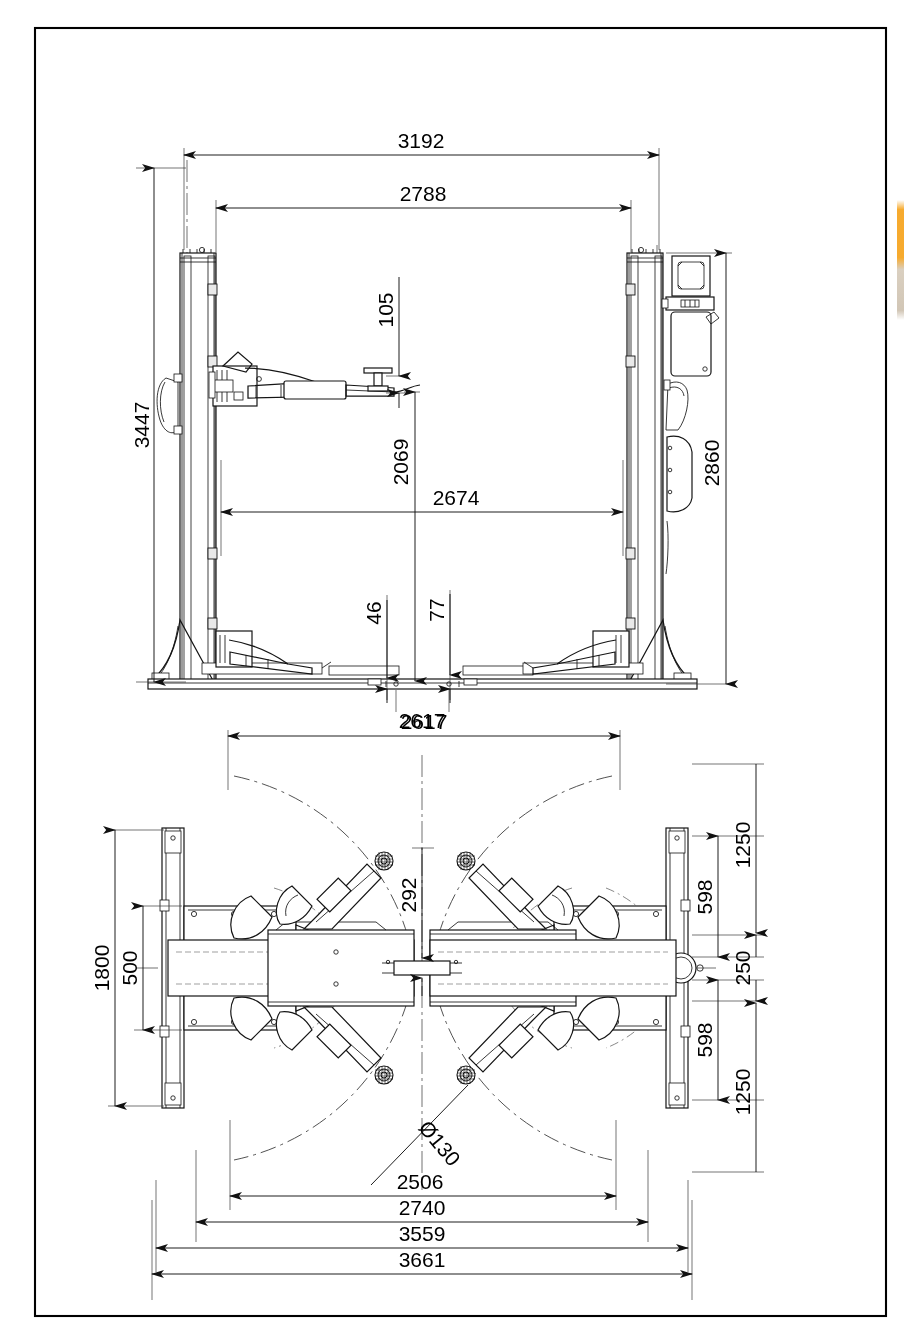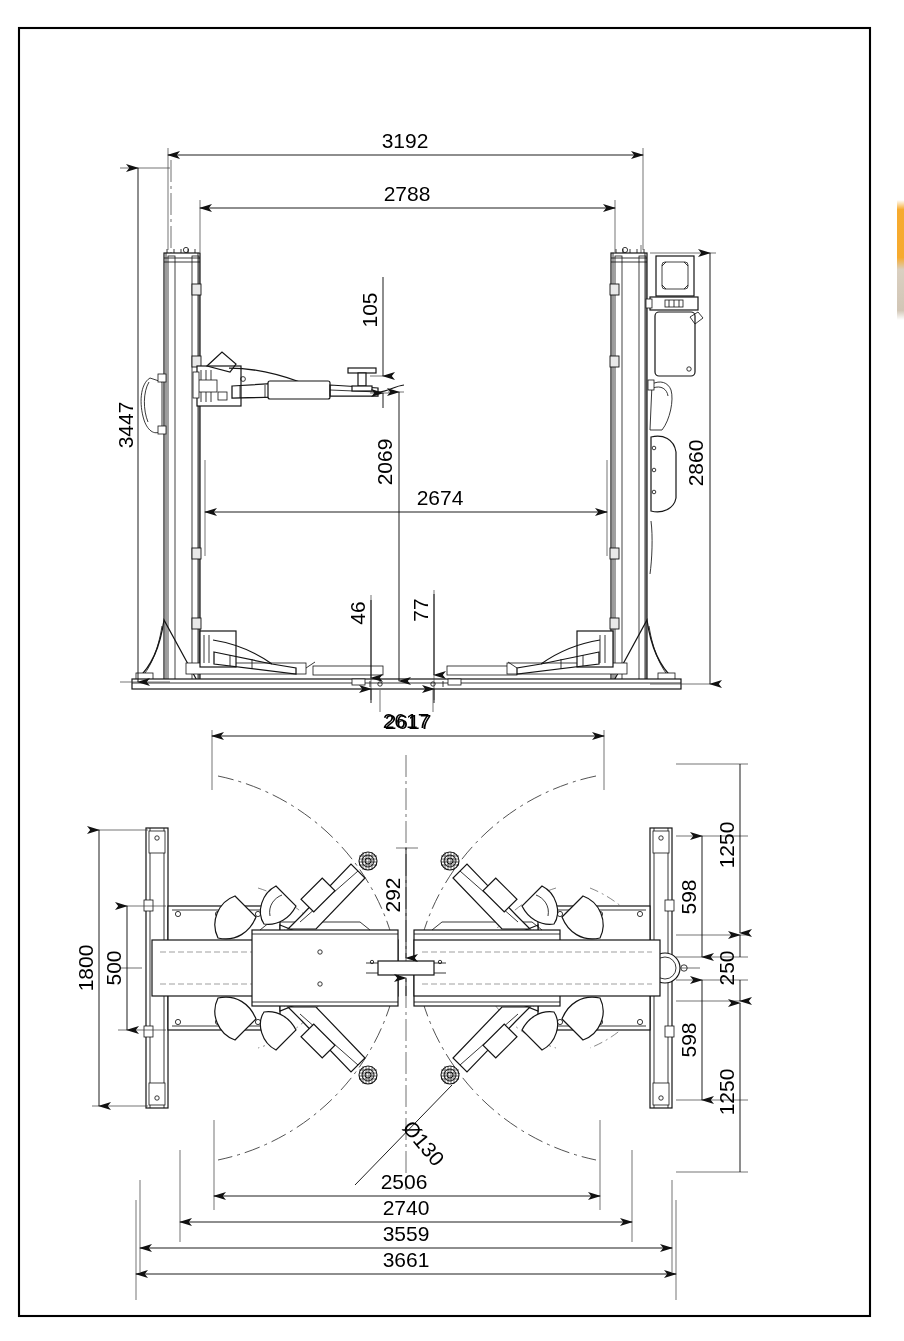--- a/index.html
+++ b/index.html
@@ -2,21 +2,21 @@
 <html><head>
 <meta charset="utf-8">
 <title>Two-Post Lift Dimensional Drawing</title>
 <style>
   html,body{margin:0;padding:0;background:#ffffff;}
   body{
     width:904px;height:1341px;position:relative;overflow:hidden;
     font-family:"Liberation Sans","DejaVu Sans",sans-serif;
     color:#000;
   }
-  #sheet{position:absolute;left:0;top:0;width:724px;height:1341px;}
+  #sheet{position:absolute;left:16px;top:0;width:724px;height:1341px;}
   #sheet svg{display:block;}
   .rt-strip{
     position:absolute;top:200px;right:0px;width:7px;height:120px;
     background:linear-gradient(180deg,#ffffff 0%,#f6a623 8%,#f6a623 48%,#d8cdbd 58%,#cfc3b2 92%,#ffffff 100%);
     opacity:.95;
   }
 </style>
 </head>
 <body>
 

